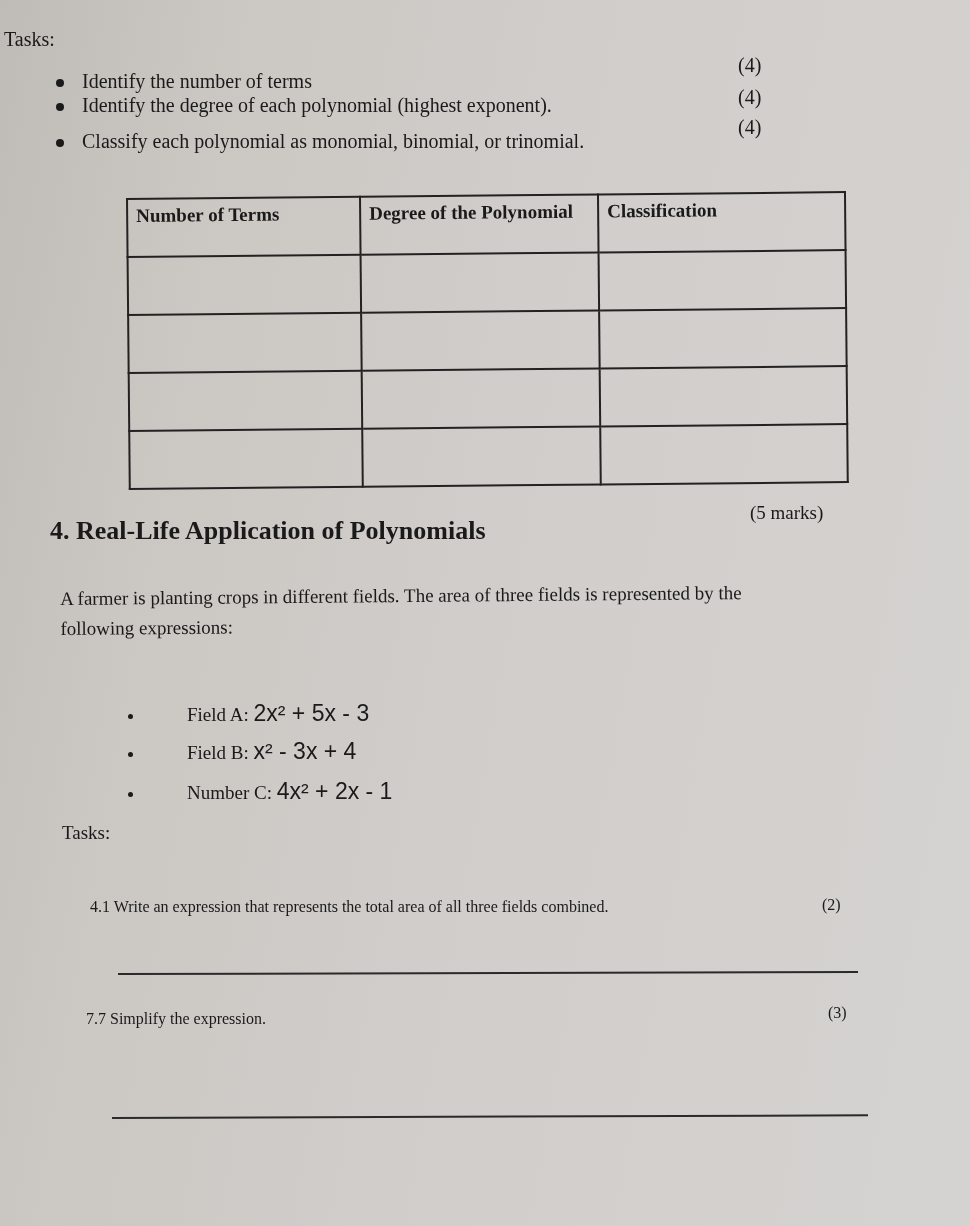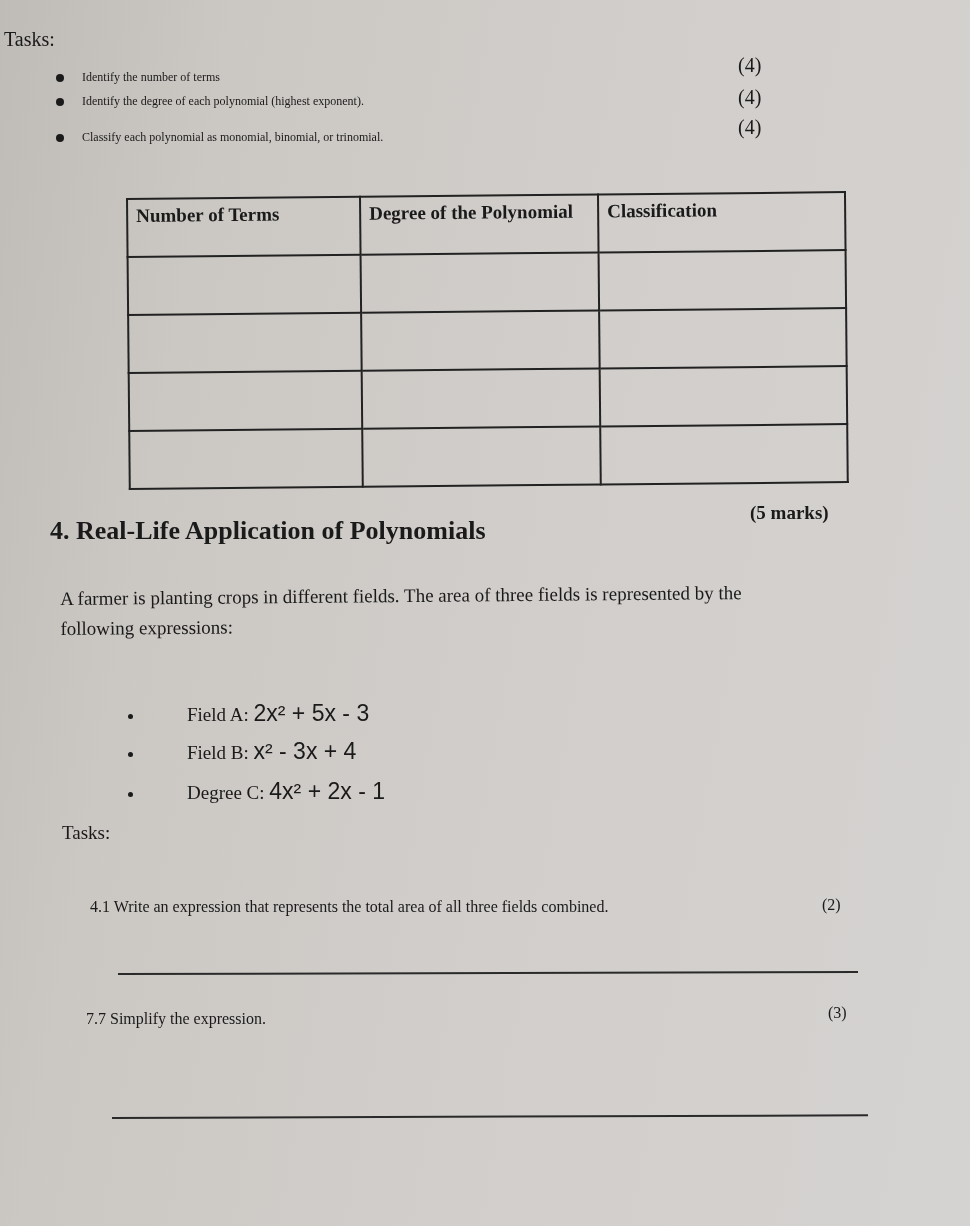--- a/index.html
+++ b/index.html
@@ -5,35 +5,35 @@
   html, body { margin: 0; padding: 0; }
   body {
     width: 970px; height: 1226px; overflow: hidden;
     background: linear-gradient(100deg, #bfbcb8 0%, #cbc8c4 20%, #d1cecb 55%, #d5d3d1 100%);
     font-family: "Liberation Serif", serif; color: #1a1a1a;
     position: relative;
   }
   .abs { position: absolute; }
   .tasks-title { left: 4px; top: 28px; font-size: 20px; }
   .bullet-list { left: 50px; top: 66px; width: 740px; }
-  .bullet-row { position: absolute; left: 0; font-size: 12px; white-space: nowrap; }
+  .bullet-row { position: absolute; left: 0; font-size: 20px; white-space: nowrap; }
   .bullet-row .dot { display: inline-block; width: 8px; height: 8px; border-radius: 50%; background: #1a1a1a; margin-right: 18px; vertical-align: middle; }
   .marks { position: absolute; font-size: 20px; }
   table.grid {
     position: absolute; left: 126px; top: 198px; width: 720px;
     border-collapse: collapse; transform: rotate(-0.55deg); transform-origin: left top;
   }
   table.grid td, table.grid th {
     border: 2px solid #222; height: 48px; vertical-align: top; text-align: left;
     font-weight: bold; font-size: 19px; padding: 4px 8px; line-height: 24px;
   }
   table.grid th:nth-child(1), table.grid td:nth-child(1) { width: 215px; }
   table.grid th:nth-child(2), table.grid td:nth-child(2) { width: 220px; }
   .section-title { left: 50px; top: 516px; font-size: 26px; font-weight: bold; }
-  .section-marks { left: 750px; top: 502px; font-size: 19px; font-weight: bold; }
+  .section-marks { left: 750px; top: 502px; font-size: 19px; font-weight: normal; }
   .intro { left: 60px; top: 584px; width: 760px; font-size: 19px; line-height: 30px; transform: rotate(-0.5deg); transform-origin: left top; }
   .field-row { position: absolute; left: 128px; font-size: 19px; white-space: nowrap; }
   .field-row .dot { display: inline-block; width: 5px; height: 5px; border-radius: 50%; background: #1a1a1a; margin-right: 54px; vertical-align: middle; }
   .field-row .expr { font-family: "Liberation Sans", sans-serif; font-size: 23px; }
   .tasks2 { left: 62px; top: 822px; font-size: 19px; }
   .q { position: absolute; font-size: 16px; white-space: nowrap; }
   .answer-line { position: absolute; height: 0; border-top: 2px solid #2a2a2a; transform-origin: left top; }
 </style>
 </head>
 <body>
@@ -90,21 +90,21 @@
 
 <div class="abs intro">A farmer is planting crops in different fields. The area of three fields is represented by the following expressions:</div>
 
 <div class="field-row" style="top:700px">
   <span class="dot"></span><span>Field A:</span> <span class="expr">2x² + 5x - 3</span>
 </div>
 <div class="field-row" style="top:738px">
   <span class="dot"></span><span>Field B:</span> <span class="expr">x² - 3x + 4</span>
 </div>
 <div class="field-row" style="top:778px">
-  <span class="dot"></span><span>Degree C:</span> <span class="expr">4x² + 2x - 1</span>
+  <span class="dot"></span><span>Number C:</span> <span class="expr">4x² + 2x - 1</span>
 </div>
 
 <div class="abs tasks2">Tasks:</div>
 
 <div class="q" style="left:90px;top:898px">4.1 Write an expression that represents the total area of all three fields combined.</div>
 <div class="q" style="left:822px;top:896px">(2)</div>
 <div class="answer-line" style="left:118px;top:973px;width:740px;transform:rotate(-0.15deg)"></div>
 
 <div class="q" style="left:86px;top:1010px">7.7 Simplify the expression.</div>
 <div class="q" style="left:828px;top:1004px">(3)</div>

